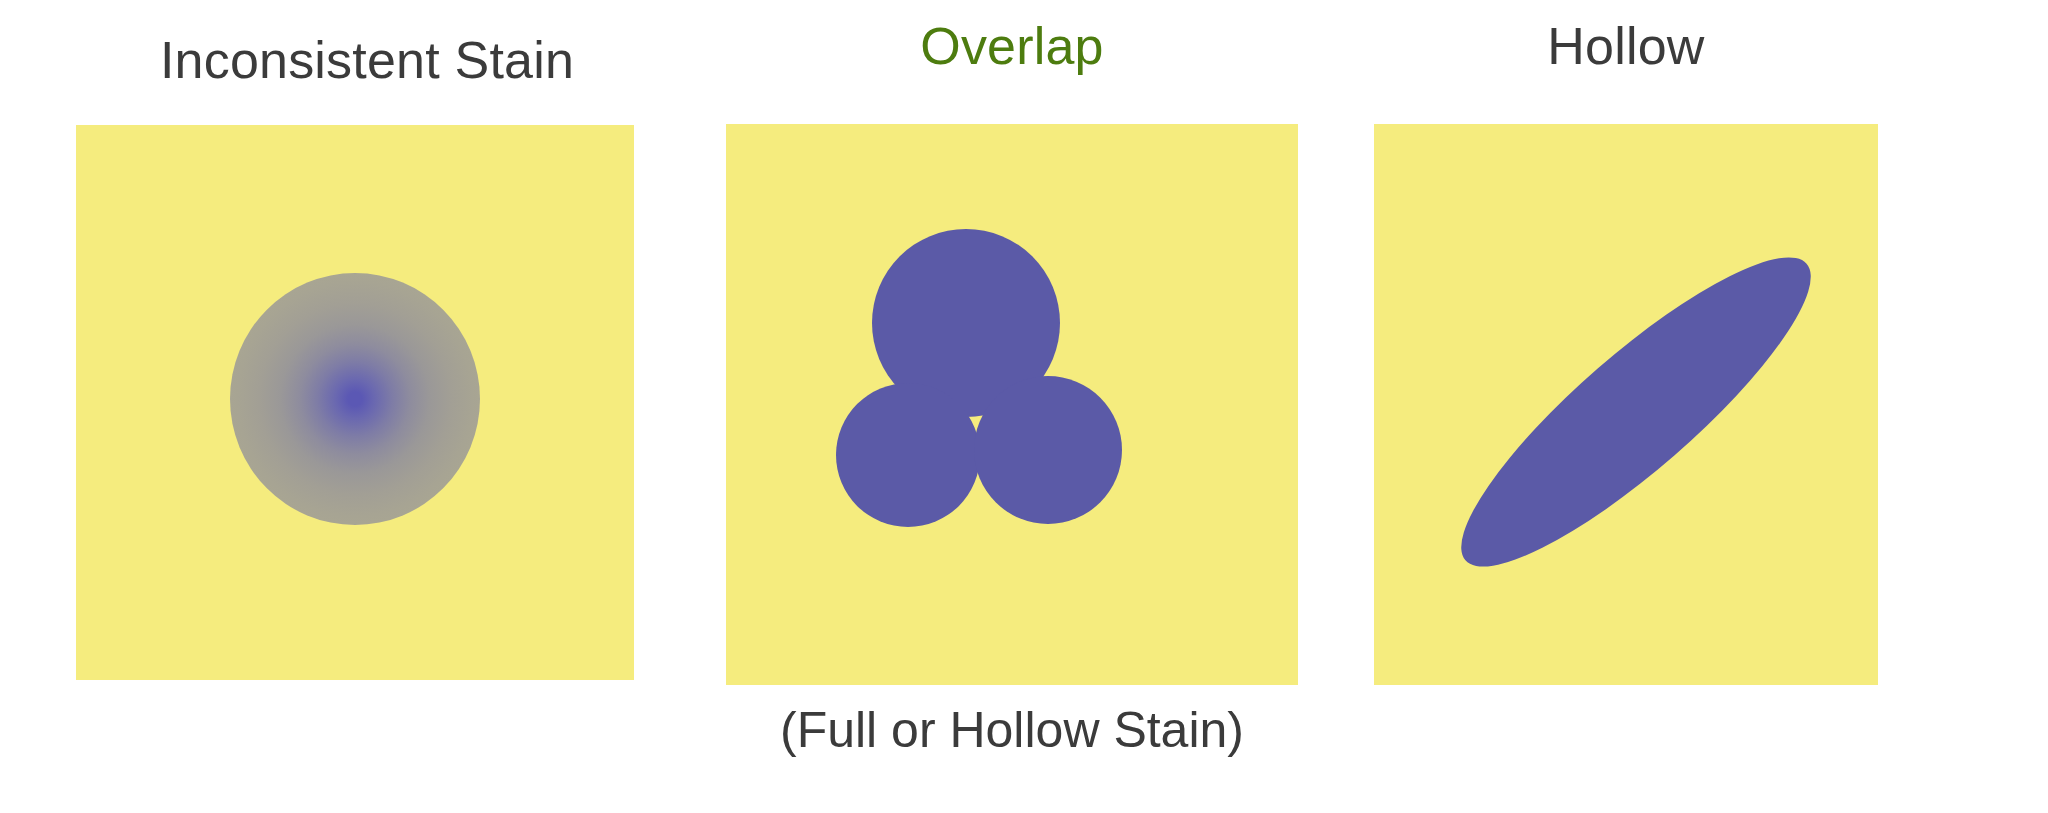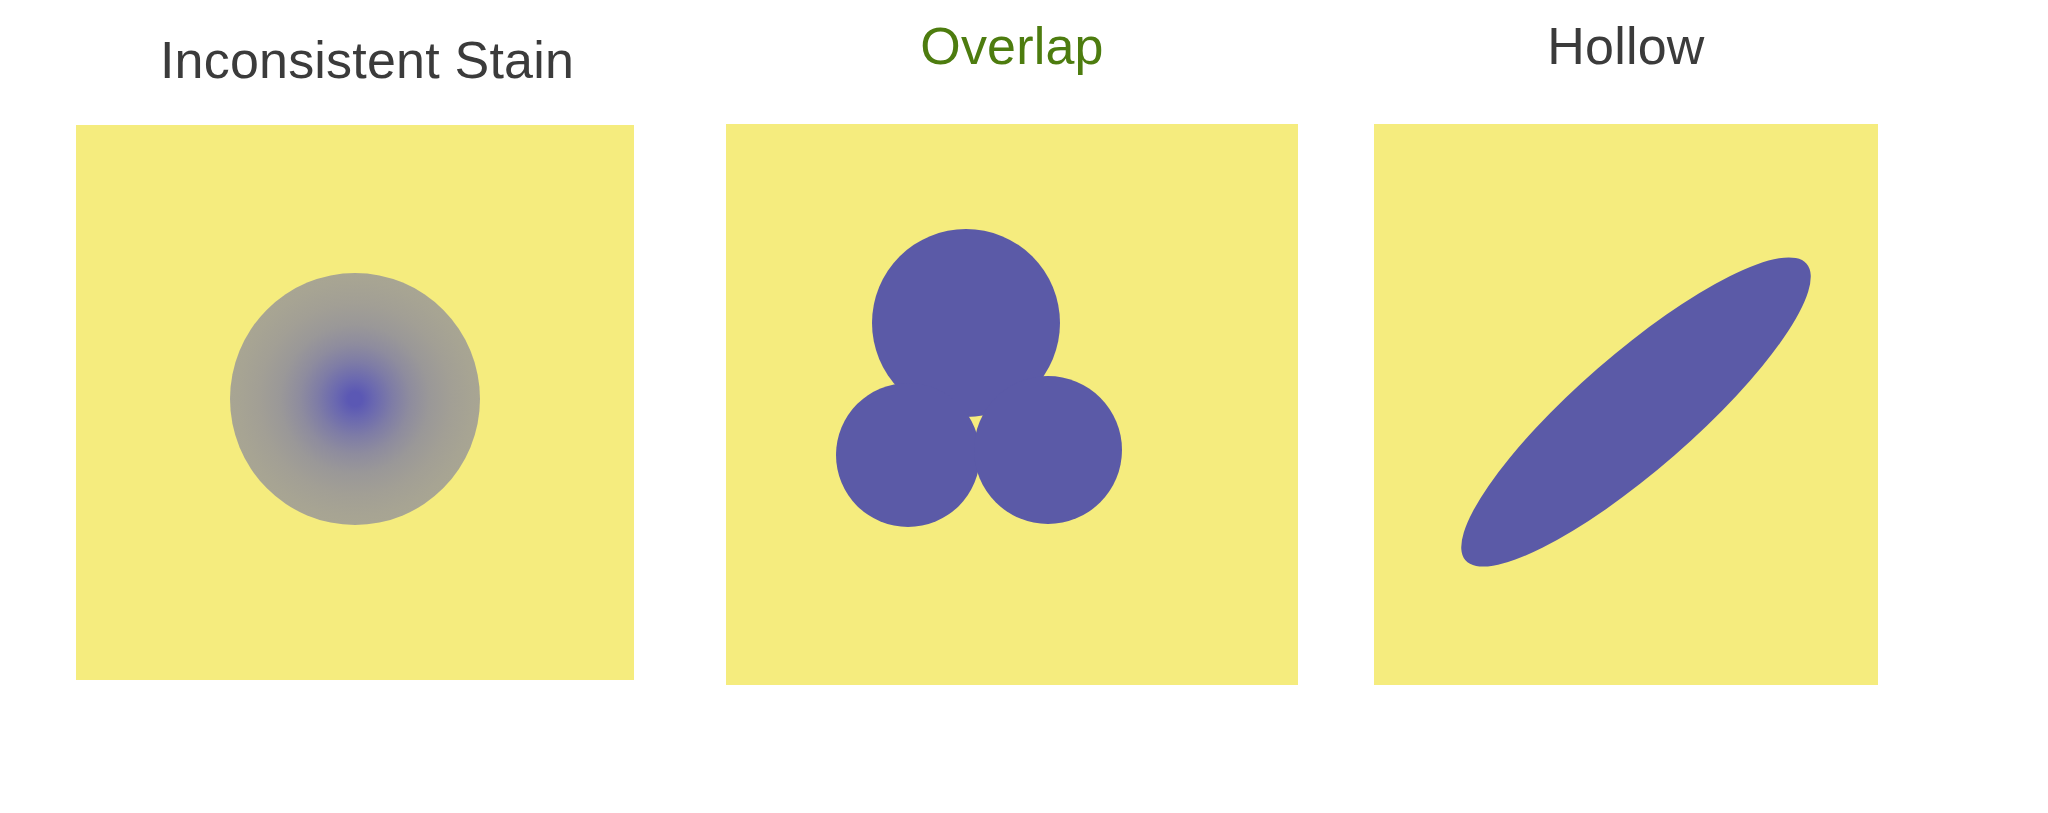--- a/index.html
+++ b/index.html
@@ -135,20 +135,21 @@
     <div class="panel-box" id="panel-box-2" style="background: rgb(245, 236, 126);">
       <svg class="blob-svg" width="572" height="561" viewBox="0 0 572 561">
         <g id="overlap-circles" fill="#5b5aa7">
           <circle cx="240" cy="199" r="94"></circle>
           <circle cx="182" cy="331" r="72"></circle>
           <circle cx="322" cy="326" r="74"></circle>
         </g>
       </svg>
     </div>
 
+    <div class="panel-caption" style="color: rgb(59, 59, 59);">(Full or Hollow Stain)</div>
   </div>
 
   <div class="panel-col" id="panel-col-3">
     <div class="panel-title" style="color: rgb(59, 59, 59);">Hollow</div>
 
     <div class="panel-box" id="panel-box-3" style="background: rgb(245, 236, 126);">
       <svg class="blob-svg" width="504" height="561" viewBox="0 0 504 561">
         <ellipse cx="262" cy="288" rx="226" ry="58" fill="#5b5aa7" transform="rotate(-41 262 288)"></ellipse>
       </svg>
     </div>

